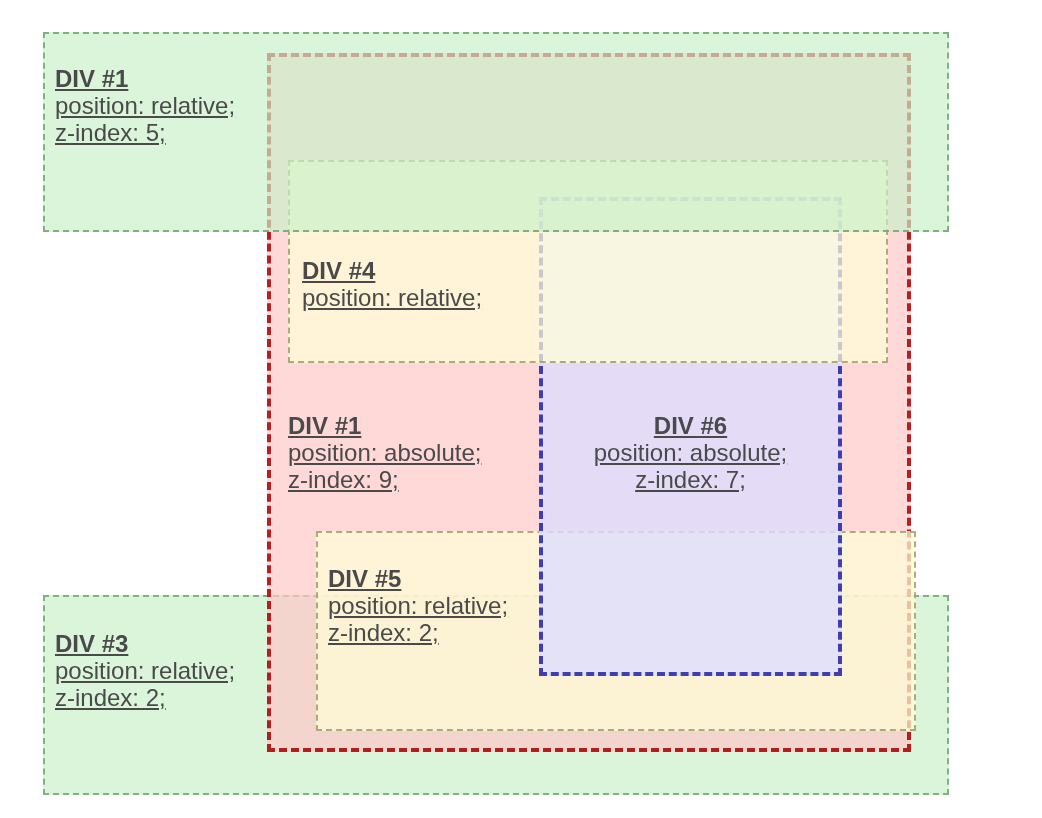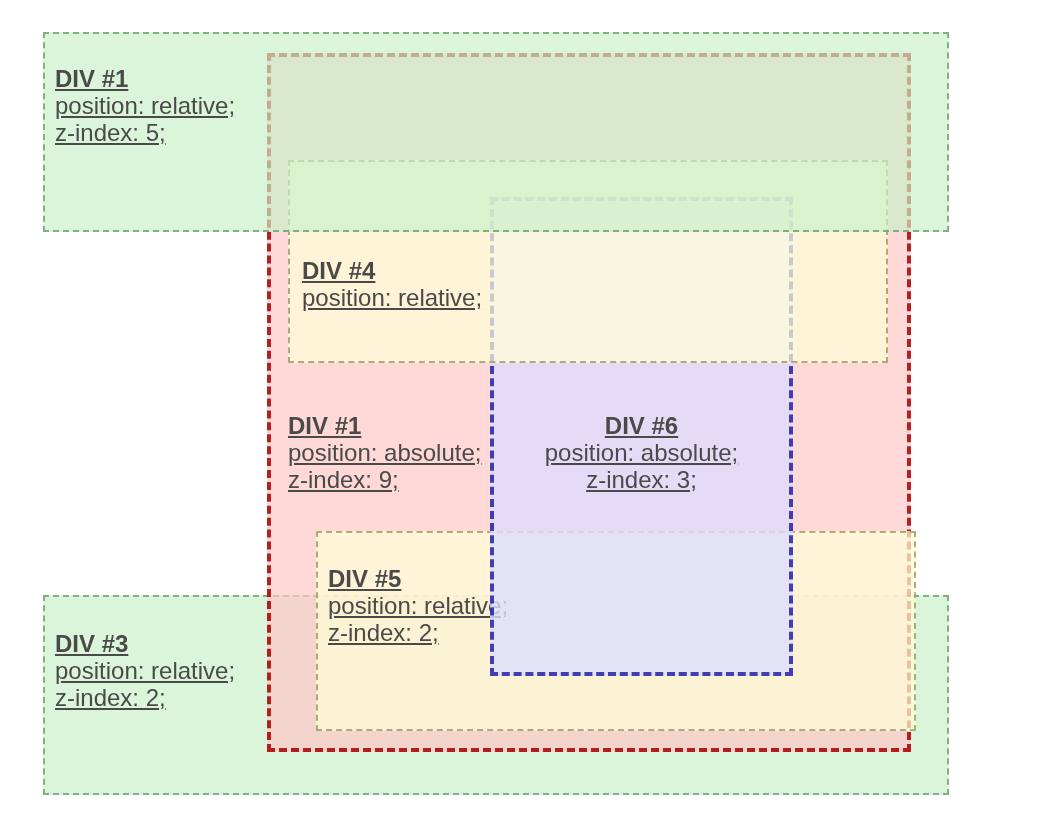--- a/index.html
+++ b/index.html
@@ -31,21 +31,21 @@
     font-weight: bold;
   }
 
   
   #d2 { left: 43px;  top: 595px; width: 906px; height: 200px;
         background: var(--green_bg);  border: 2px dashed var(--green_border);  z-index: 1; }
   #d3 { left: 267px; top: 53px;  width: 644px; height: 699px;
         background: var(--pink_bg);   border: 4px dashed var(--red_border);    z-index: 2; }
   #d5 { left: 288px; top: 531px; width: 600px; height: 200px;
         background: var(--yellow_bg); border: 2px dashed var(--yellow_border); z-index: 3; margin-left: 28px; }
-  #d6 { left: 490px; top: 197px; width: 303px; height: 479px;
+  #d6 { left: 539px; top: 197px; width: 303px; height: 479px;
         background: var(--purple_bg); border: 4px dashed var(--blue_border);   z-index: 4; }
   #d4 { left: 288px; top: 160px; width: 600px; height: 203px;
         background: var(--yellow_bg); border: 2px dashed var(--yellow_border); z-index: 5; }
   #d1 { left: 43px;  top: 32px;  width: 906px; height: 200px;
         background: var(--green_bg);  border: 2px dashed var(--green_border);  z-index: 6; }
 
   #d1 .label { left: 10px; top: 31px; }
   #d2 .label { left: 10px; top: 33px; }
   #d3 .label { left: 17px; top: 355px; }
   #d4 .label { left: 12px; top: 95px; }
@@ -78,21 +78,21 @@
       <div class="title">DIV #5</div>
       <div>position: relative;</div>
       <div>z-index: 2;</div>
     </div>
   </div>
 
   <div class="box" id="d6">
     <div class="label">
       <div class="title">DIV #6</div>
       <div>position: absolute;</div>
-      <div>z-index: 3;</div>
+      <div>z-index: 7;</div>
     </div>
   </div>
 
   <div class="box" id="d4">
     <div class="label">
       <div class="title">DIV #4</div>
       <div>position: relative;</div>
     </div>
   </div>
 

